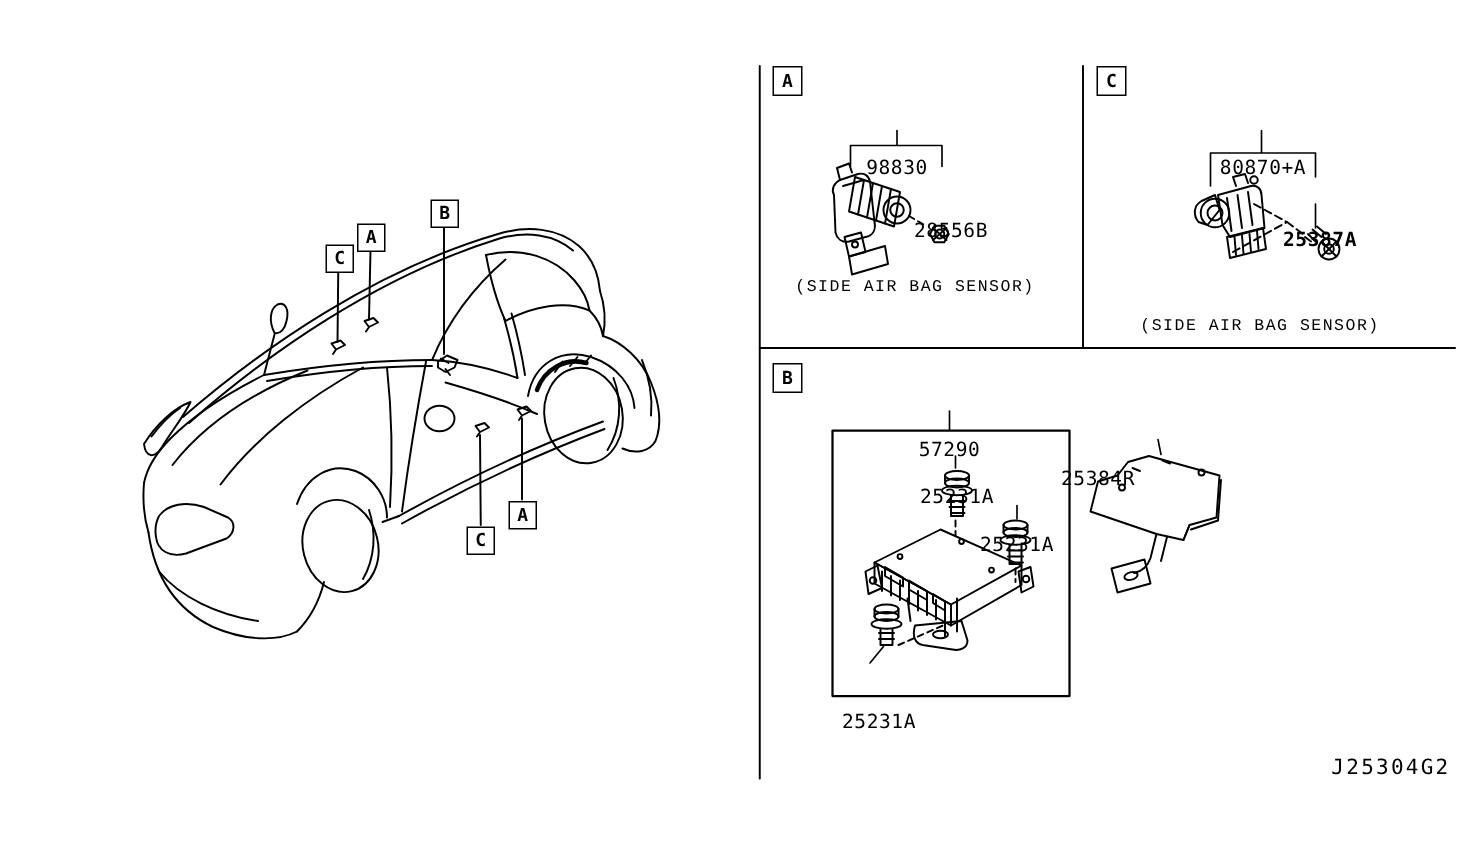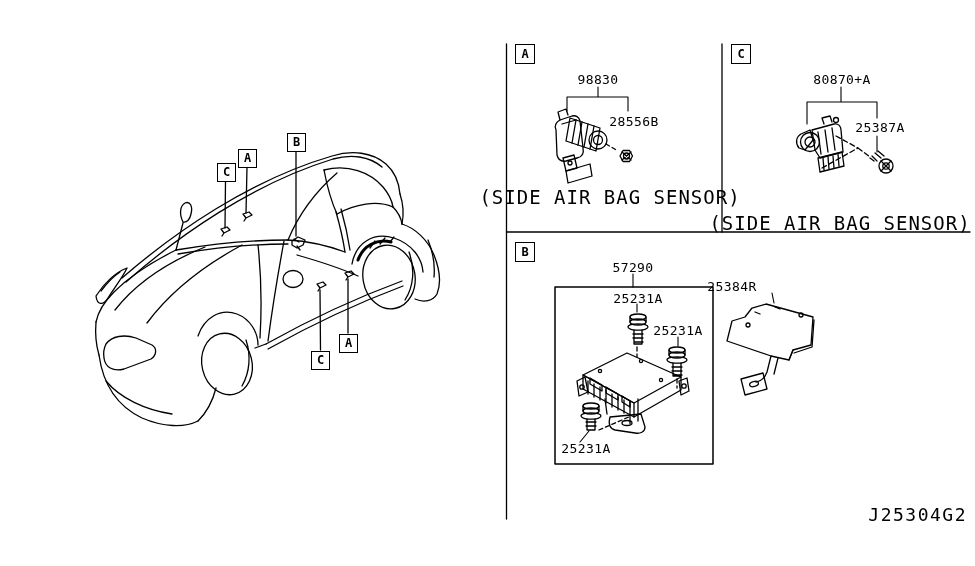--- a/index.html
+++ b/index.html
@@ -2,23 +2,23 @@
 <html><head>
 <meta charset="utf-8">
 <style>
   html,body{margin:0;padding:0;background:#fff;}
   .canvas{
     position:relative;width:975px;height:566px;background:#fff;overflow:hidden;
     font-family:"DejaVu Sans Mono","Liberation Mono",monospace;color:#000;
   }
   svg{position:absolute;left:0;top:0;}
   .lineart{stroke:#000;fill:none;stroke-width:1.3;stroke-linecap:round;stroke-linejoin:round;}
-  .label{position:absolute;white-space:nowrap;font-size:13px;letter-spacing:.4px;transform:translateX(-50%);}
-  .caption{position:absolute;white-space:nowrap;font-size:19px;letter-spacing:1px;transform:translateX(-50%);}
-  .code{position:absolute;white-space:nowrap;font-size:18px;letter-spacing:1.5px;}
+  .label{position:absolute;white-space:nowrap;font-size:13px;letter-spacing:.4px;transform:translateX(-50%);margin-top:33px;}
+  .caption{position:absolute;white-space:nowrap;font-size:11px;letter-spacing:1px;transform:translateX(-50%);font-family:Liberation Mono, monospace;}
+  .code{position:absolute;white-space:nowrap;font-size:14px;letter-spacing:1.5px;}
   .callout{
     position:absolute;width:17px;height:17px;border:1.6px solid #000;background:#fff;
     font-size:12px;line-height:17px;text-align:center;font-weight:bold;
   }
   .callout.big{width:18px;height:18px;line-height:18px;}
 </style>
 </head>
 <body>
 
 <div class="canvas">
@@ -235,21 +235,21 @@
   <div class="callout" style="left:311px;top:351px;">C</div>
   <div class="callout" style="left:339px;top:334px;">A</div>
 
   <div class="callout big" style="left:515px;top:44px;">A</div>
   <div class="label" style="left:598px;top:72px;">98830</div>
   <div class="label" style="left:634px;top:114px;">28556B</div>
   <div class="caption" style="left:610px;top:186px;">(SIDE AIR BAG SENSOR)</div>
 
   <div class="callout big" style="left:731px;top:44px;">C</div>
   <div class="label" style="left:842px;top:72px;">80870+A</div>
-  <div class="label" style="left:880px;top:120px;">25387A</div>
+  <div class="label" style="left:880px;top:120px;font-weight:bold;">25387A</div>
   <div class="caption" style="left:840px;top:212px;">(SIDE AIR BAG SENSOR)</div>
 
   <div class="callout big" style="left:515px;top:242px;">B</div>
   <div class="label" style="left:633px;top:260px;">57290</div>
   <div class="label" style="left:638px;top:291px;">25231A</div>
   <div class="label" style="left:678px;top:323px;">25231A</div>
   <div class="label" style="left:586px;top:441px;">25231A</div>
   <div class="label" style="left:732px;top:279px;">25384R</div>
 
   <div class="code" style="right:8px;top:504px;">J25304G2</div>

